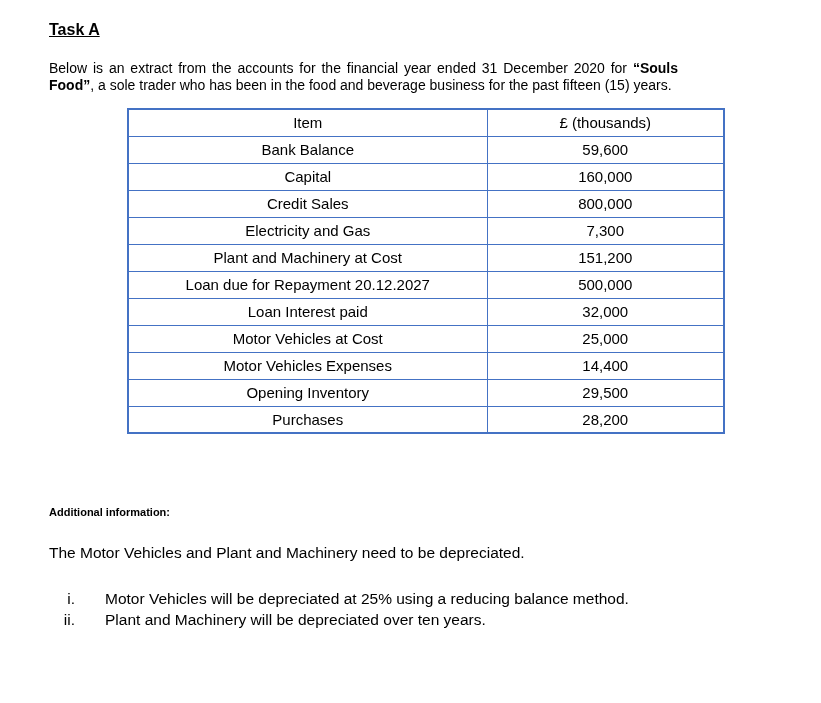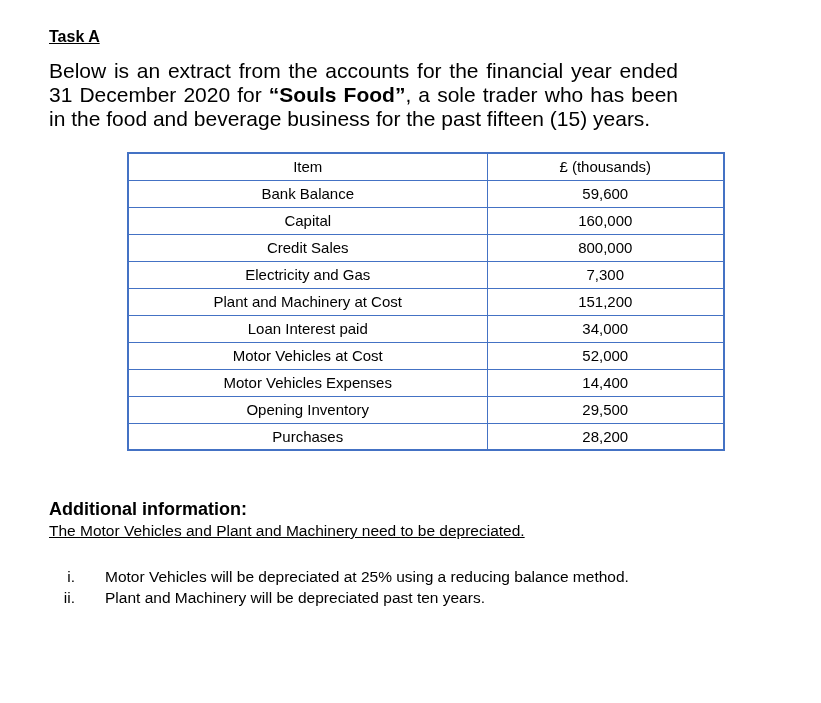--- a/index.html
+++ b/index.html
@@ -11,34 +11,34 @@
   html,body{margin:0;padding:0;}
   body{
     background:var(--page-bg);
     color:var(--text-color);
     font-family:"Liberation Sans", sans-serif;
   }
   .page{
     width:726px;
     min-height:703px;
     background:var(--page-bg);
-    padding:26px 48px 20px 49px;
+    padding:19px 48px 20px 49px;
     position:relative;
   }
   .doc-title{
     font-size:16px;
     font-weight:bold;
     text-decoration:underline;
     margin:0;
     line-height:21px;
   }
   .intro{
-    margin-top:12px;
-    font-size:21px;
-    line-height:24px;
+    margin-top:20px;
+    font-size:14px;
+    line-height:17px;
     text-align:justify;
   }
   .table-wrap{
     margin-top:12px;
     margin-left:78px;
   }
   table.accounts{
     border-collapse:collapse;
     width:596px;
     border:2px solid var(--table-border);
@@ -55,29 +55,29 @@
   }
   table.accounts th{
     font-weight:normal;
     text-align:center;
   }
   col.c-item{width:359px;}
   col.c-value{width:237px;}
   td.item-cell{text-align:left;padding-left:3px;}
   td.value-cell{text-align:center;}
   .additional-heading{
-    margin-top:48px;
-    font-size:18px;
+    margin-top:68px;
+    font-size:11px;
     font-weight:bold;
     line-height:21px;
   }
   .additional-body{
+    margin-top:19px;
     font-size:15.5px;
     line-height:21px;
-    text-decoration:underline;
   }
   .dep-list{
     margin-top:25px;
   }
   .list-item{
     display:flex;
     font-size:15.5px;
     line-height:21px;
   }
   .list-item .marker{
@@ -125,26 +125,30 @@
           </tr>
           <tr>
             <td class="item-cell">Electricity and Gas</td>
             <td class="value-cell">7,300</td>
           </tr>
           <tr>
             <td class="item-cell">Plant and Machinery at Cost</td>
             <td class="value-cell">151,200</td>
           </tr>
           <tr>
+            <td class="item-cell">Loan due for Repayment 20.12.2027</td>
+            <td class="value-cell">500,000</td>
+          </tr>
+          <tr>
             <td class="item-cell">Loan Interest paid</td>
-            <td class="value-cell">34,000</td>
+            <td class="value-cell">32,000</td>
           </tr>
           <tr>
             <td class="item-cell">Motor Vehicles at Cost</td>
-            <td class="value-cell">52,000</td>
+            <td class="value-cell">25,000</td>
           </tr>
           <tr>
             <td class="item-cell">Motor Vehicles Expenses</td>
             <td class="value-cell">14,400</td>
           </tr>
           <tr>
             <td class="item-cell">Opening Inventory</td>
             <td class="value-cell">29,500</td>
           </tr>
           <tr>
@@ -159,17 +163,17 @@
 
   <div class="additional-body">The Motor Vehicles and Plant and Machinery need to be depreciated.</div>
 
   <div class="dep-list">
       <div class="list-item">
         <span class="marker">i.</span>
         <span class="item-text">Motor Vehicles will be depreciated at 25% using a reducing balance method.</span>
       </div>
       <div class="list-item">
         <span class="marker">ii.</span>
-        <span class="item-text">Plant and Machinery will be depreciated past ten years.</span>
+        <span class="item-text">Plant and Machinery will be depreciated over ten years.</span>
       </div>
     </div>
 
 </div>
 
 </body></html>

